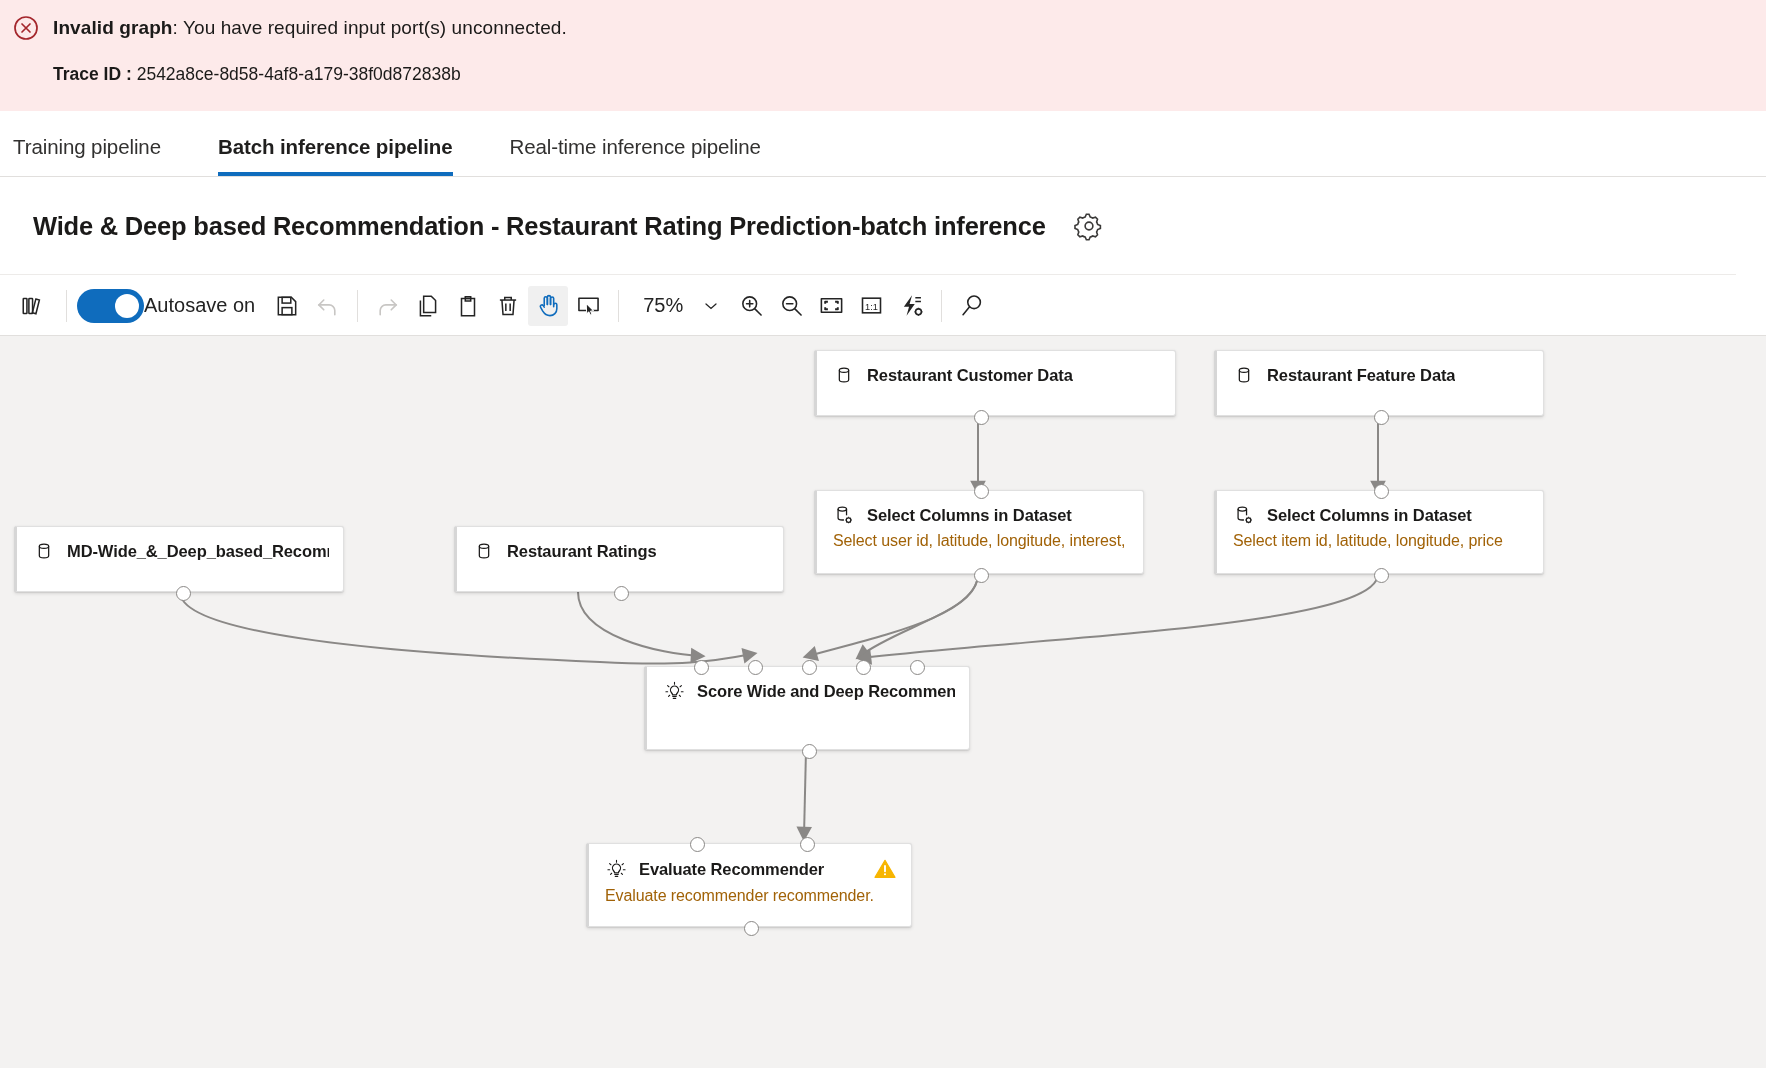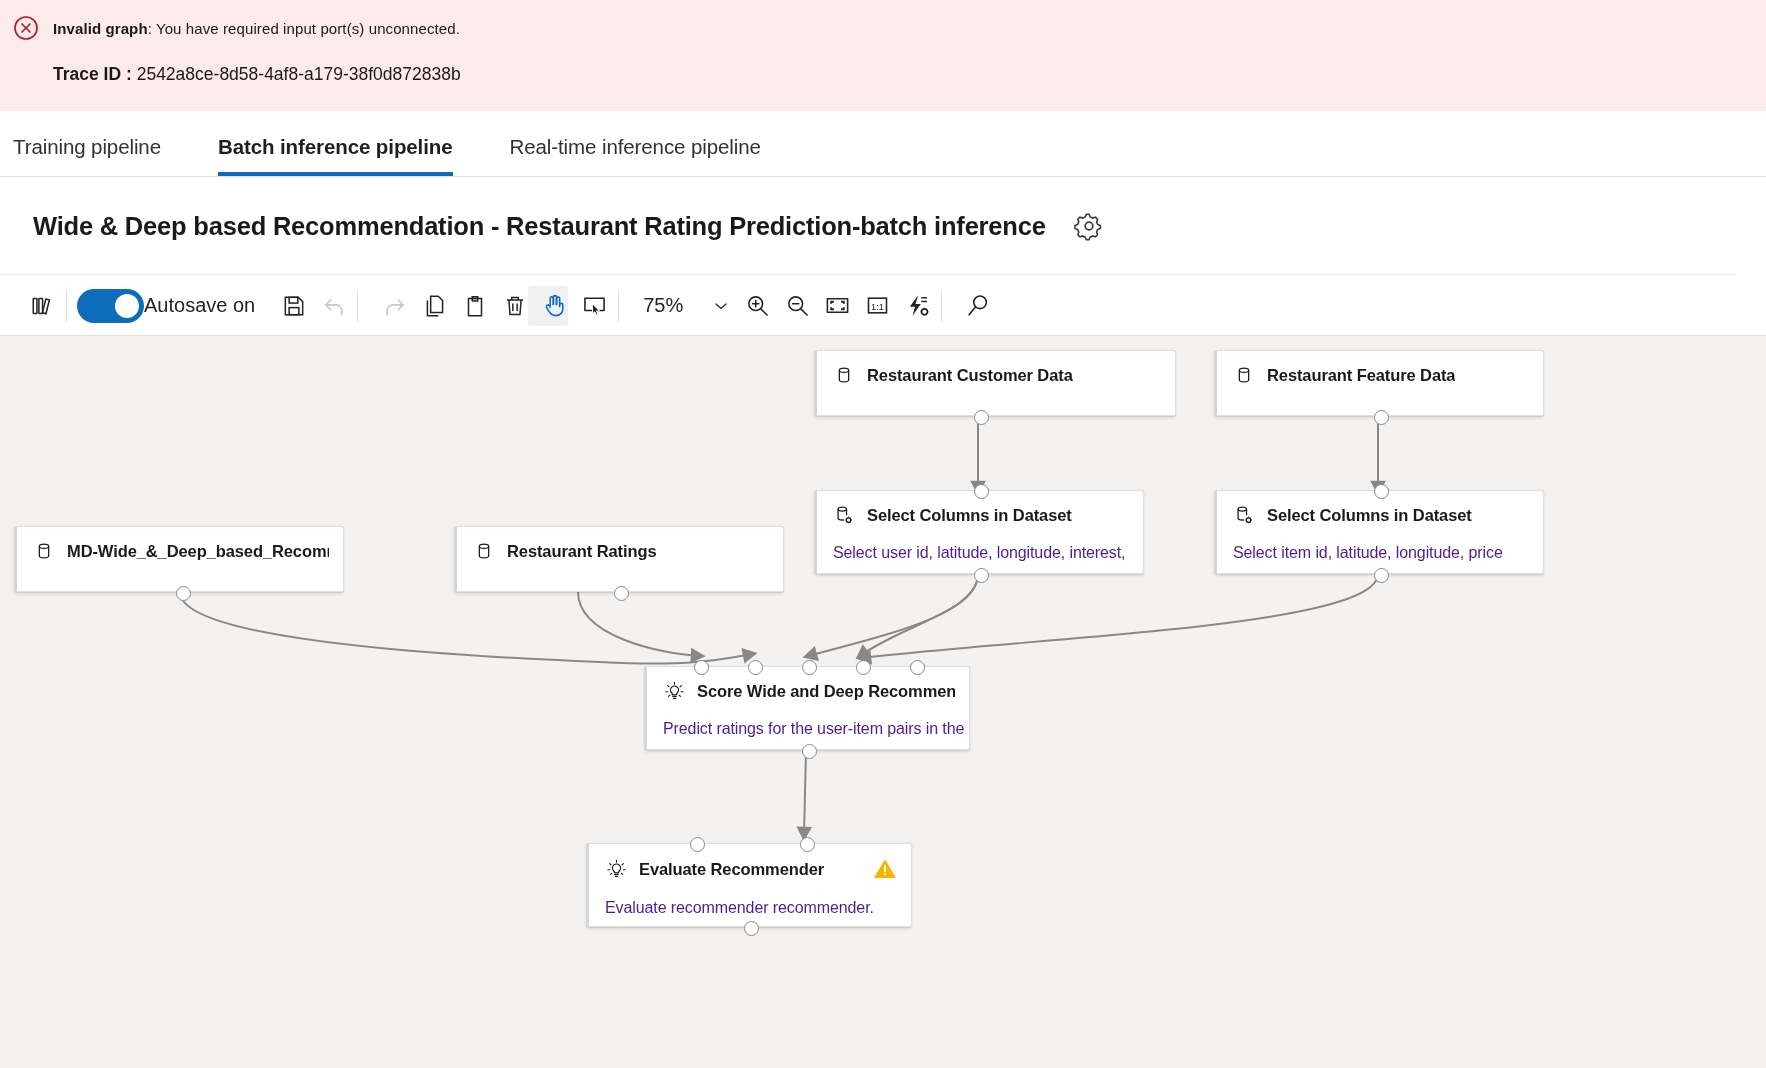--- a/index.html
+++ b/index.html
@@ -24,21 +24,21 @@
     height: 36px;
   }
   .error-icon {
     width: 26px; height: 26px;
     flex: 0 0 26px;
     margin-right: 14px;
     position: relative;
   }
   .error-icon svg { display: block; }
   .error-text {
-    font-size: 15px; color: #1b1a19;
+    font-size: 19px; color: #1b1a19;
     letter-spacing: 0.1px;
   }
   .error-text b { font-weight: 700; }
   .trace-line {
     padding-left: 53px;
     margin-top: 18px;
     font-size: 17.5px; color: #1b1a19;
   }
   .trace-line b { font-weight: 700; }
 
@@ -98,21 +98,21 @@
   .toolbar {
     position: absolute; left: 0; top: 276px;
     width: 1766px; height: 60px;
     background: #ffffff;
     display: flex; align-items: center;
     border-bottom: 1px solid #e1dfdd;
     padding-left: 10px;
   }
   .tb-btn {
     width: 40px; height: 40px;
-    display: flex; align-items: center; justify-content: flex-end;
+    display: flex; align-items: center; justify-content: center;
     cursor: pointer;
     border-radius: 3px;
     flex: 0 0 auto;
   }
   .tb-btn.wide { width: 46px; }
   .tb-btn.selected { background: #f0f0f0; }
   .tb-btn.disabled { cursor: default; }
   .tb-sep {
     width: 1px; height: 32px;
     background: #e1dfdd;
@@ -187,25 +187,24 @@
     font-weight: 700;
     color: #1b1a19;
     white-space: nowrap;
     overflow: hidden;
     text-overflow: clip;
     letter-spacing: -0.1px;
   }
   .node-desc {
     padding: 6px 10px 0 16px;
     font-size: 16px;
-    color: #4c1d95;
+    color: #a16207;
     white-space: nowrap;
     overflow: hidden;
     letter-spacing: -0.1px;
-    margin-top: 12px;
   }
   .warn-icon {
     margin-left: auto;
     width: 24px; height: 24px;
     flex: 0 0 24px;
     display: flex; align-items: center; justify-content: center;
   }
   .port {
     position: absolute;
     width: 15px; height: 15px;
@@ -497,21 +496,20 @@
         <div class="node-head">
           <span class="node-icon">
             <svg width="21" height="21" viewBox="0 0 24 24" fill="none" stroke="#1b1a19" stroke-width="1.4" stroke-linecap="round">
               <path d="M8.6 13.4a4.6 4.6 0 116.8 0c-.8.9-1.2 1.6-1.3 2.5H9.9c-.1-.9-.5-1.6-1.3-2.5z"></path>
               <path d="M10 17.7h4M10.6 19.8h2.8"></path>
               <path d="M12 1.6v2M4.1 5.3l1.5 1.3M19.9 5.3l-1.5 1.3M2.2 12.3h2M19.8 12.3h2M5.2 17.5l1.3-1.2M18.8 17.5l-1.3-1.2" stroke-width="1.25"></path>
             </svg>
           </span>
           <span class="node-title">Score Wide and Deep Recommender</span>
         </div>
-        <div class="node-desc">Predict ratings for the user-item pairs in the</div>
         <div class="port" style="left: 46.5px; top: -7.5px;"></div>
         <div class="port" style="left: 100.5px; top: -7.5px;"></div>
         <div class="port" style="left: 154.5px; top: -7.5px;"></div>
         <div class="port" style="left: 208.5px; top: -7.5px;"></div>
         <div class="port" style="left: 262.5px; top: -7.5px;"></div>
         <div class="port" style="left: 154.5px; top: 76.5px;"></div>
       </div>
       <div class="node" style="left: 586px; top: 507px; width: 326px; height: 84px;">
         <div class="node-head">
           <span class="node-icon">

